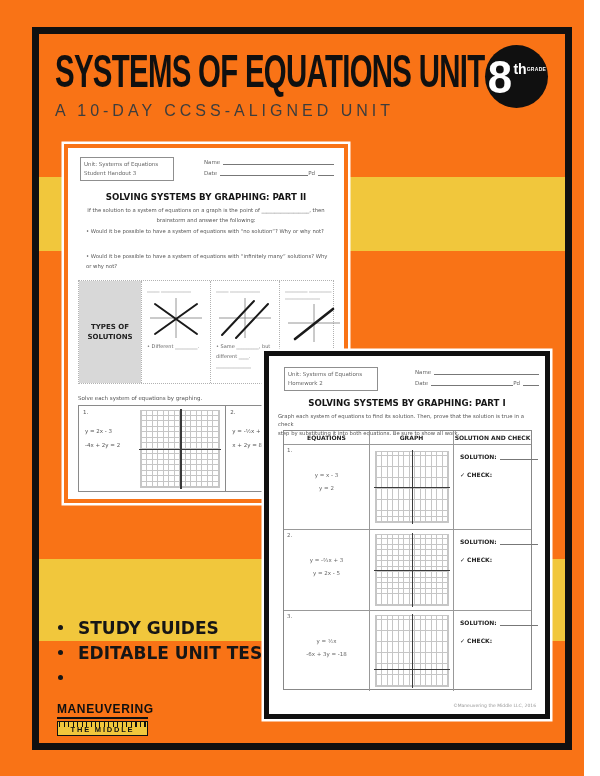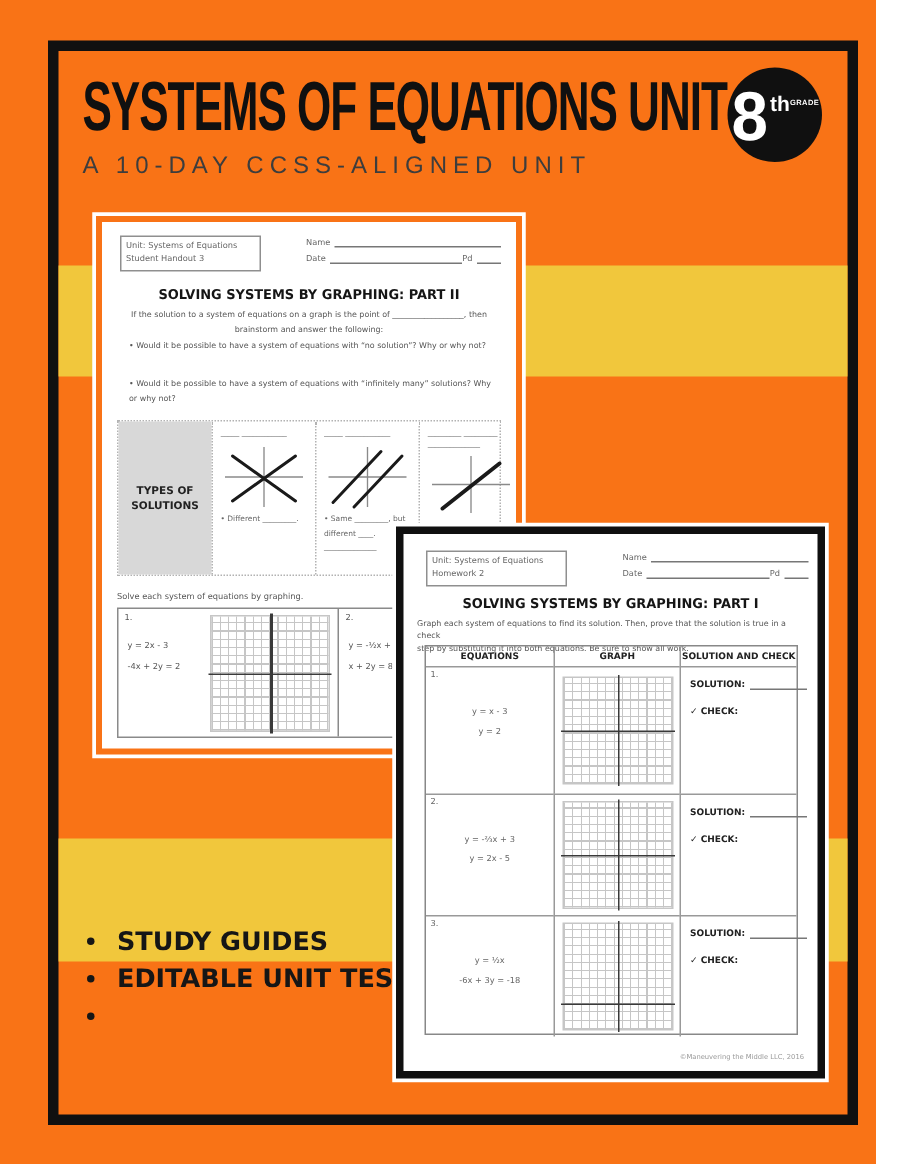--- a/index.html
+++ b/index.html
@@ -329,13 +329,21 @@
             <span class="ln"></span>
           </div>
           <div class="chk">✓ CHECK:</div>
         </div>
       </div>
 
       <div class="ws2-footer">©Maneuvering the Middle LLC, 2016</div>
     </div>
   </div>
 
+  <div class="logo">
+    <div class="logo-top">MANEUVERING</div>
+    <div class="logo-rule"></div>
+    <div class="ruler">
+      <div class="ruler-ticks"></div>
+      <div class="ruler-label">THE MIDDLE</div>
+    </div>
+  </div>
 </div>
 
 </body></html>

